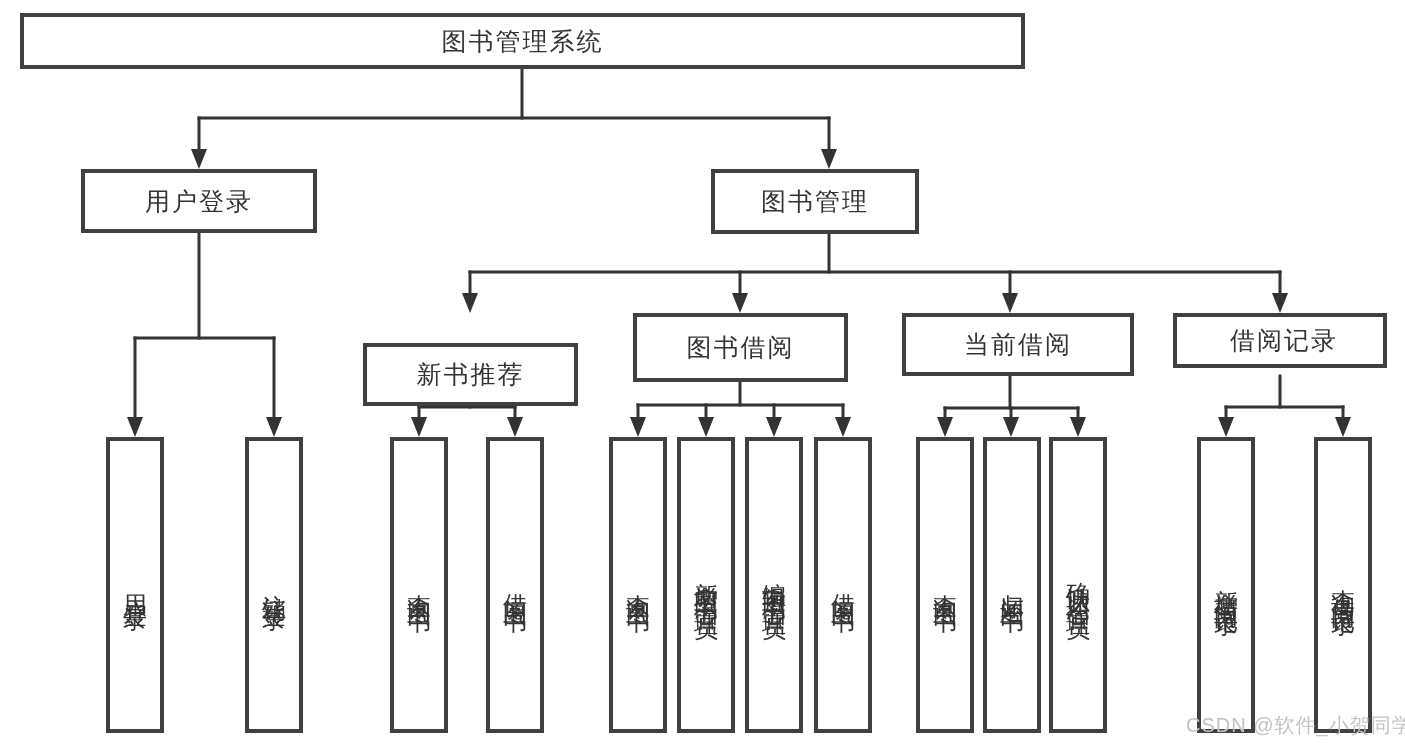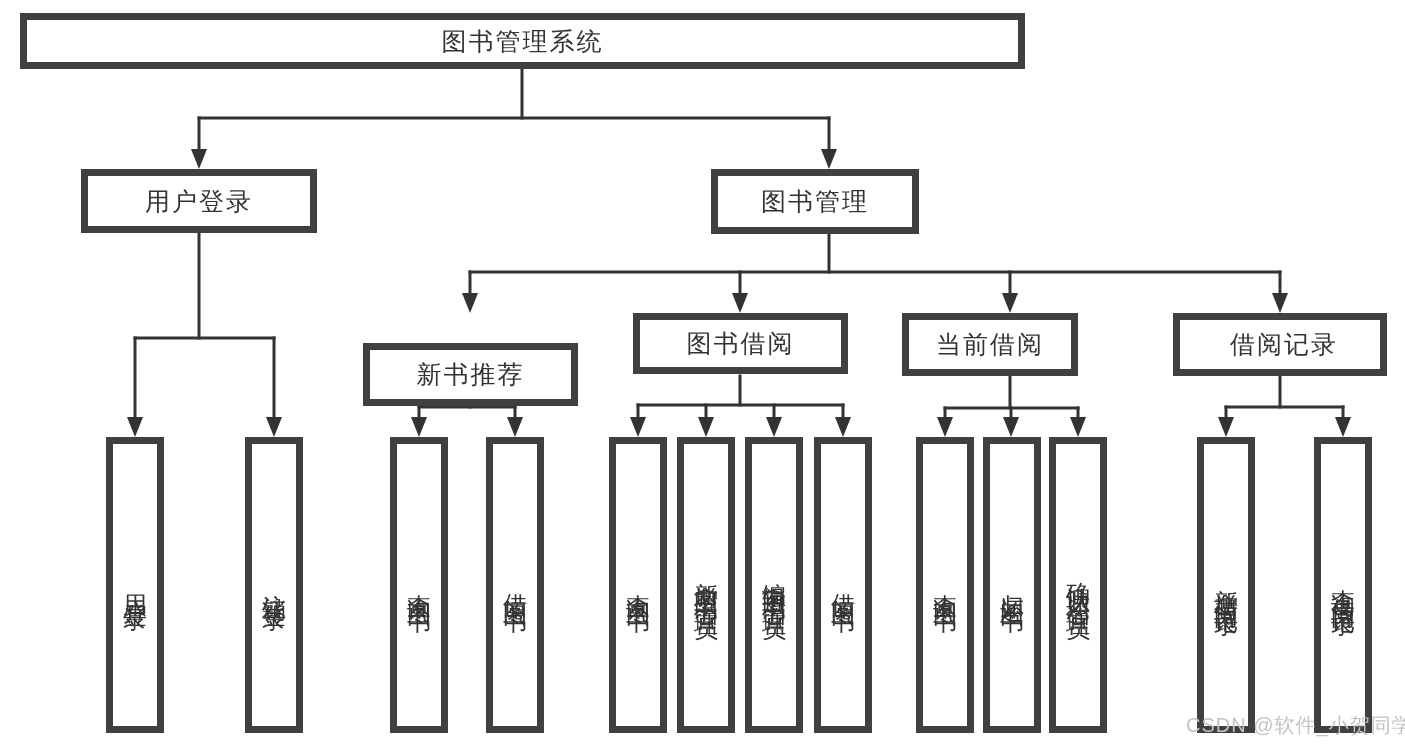--- a/index.html
+++ b/index.html
@@ -20,21 +20,21 @@
     left: 0;
     top: 0;
     width: 1405px;
     height: 747px;
     z-index: 1;
   }
   .node {
     position: absolute;
     box-sizing: border-box;
     background: #ffffff;
-    border: 7px solid #404040;
+    border: 4px solid #404040;
     color: #333333;
     display: flex;
     align-items: center;
     justify-content: center;
     z-index: 2;
   }
   .h-node {
     font-size: 25px;
     letter-spacing: 2px;
     line-height: 1;
@@ -48,23 +48,23 @@
     writing-mode: vertical-rl;
     text-orientation: mixed;
     letter-spacing: 5px;
     max-height: 284px;
   }
   
   .n-root   { left: 20px;   top: 13px;  width: 1005px; height: 56px; }
   .n-l2a    { left: 81px;   top: 169px; width: 236px;  height: 64px; }
   .n-l2b    { left: 711px;  top: 169px; width: 208px;  height: 65px; }
   .n-l3a    { left: 363px;  top: 313px; width: 215px;  height: 63px; margin-top: 30px; }
-  .n-l3b    { left: 633px;  top: 313px; width: 215px;  height: 61px; }
-  .n-l3c    { left: 902px;  top: 313px; width: 176px;  height: 63px; }
-  .n-l3d    { left: 1173px; top: 313px; width: 214px;  height: 63px; padding-left: 8px; }
+  .n-l3b    { left: 633px;  top: 313px; width: 215px;  height: 69px; }
+  .n-l3c    { left: 902px;  top: 313px; width: 232px;  height: 63px; }
+  .n-l3d    { left: 1173px; top: 313px; width: 214px;  height: 55px; padding-left: 8px; }
   .leaf     { top: 437px; width: 58px; height: 296px; }
   .lf1  { left: 106px; }
   .lf2  { left: 245px; }
   .lf3  { left: 390px; }
   .lf4  { left: 486px; }
   .lf5  { left: 609px; }
   .lf6  { left: 677px; }
   .lf7  { left: 745px; }
   .lf8  { left: 814px; }
   .lf9  { left: 916px; }

